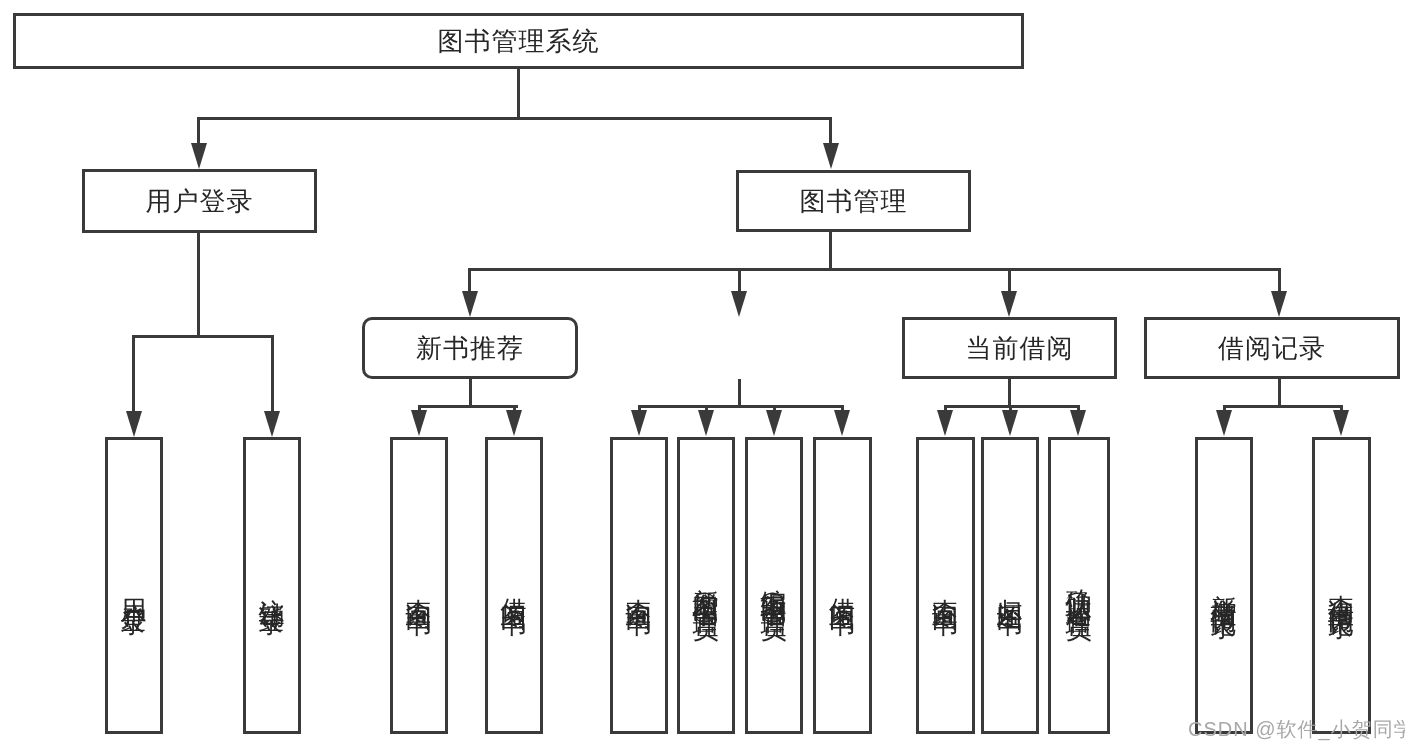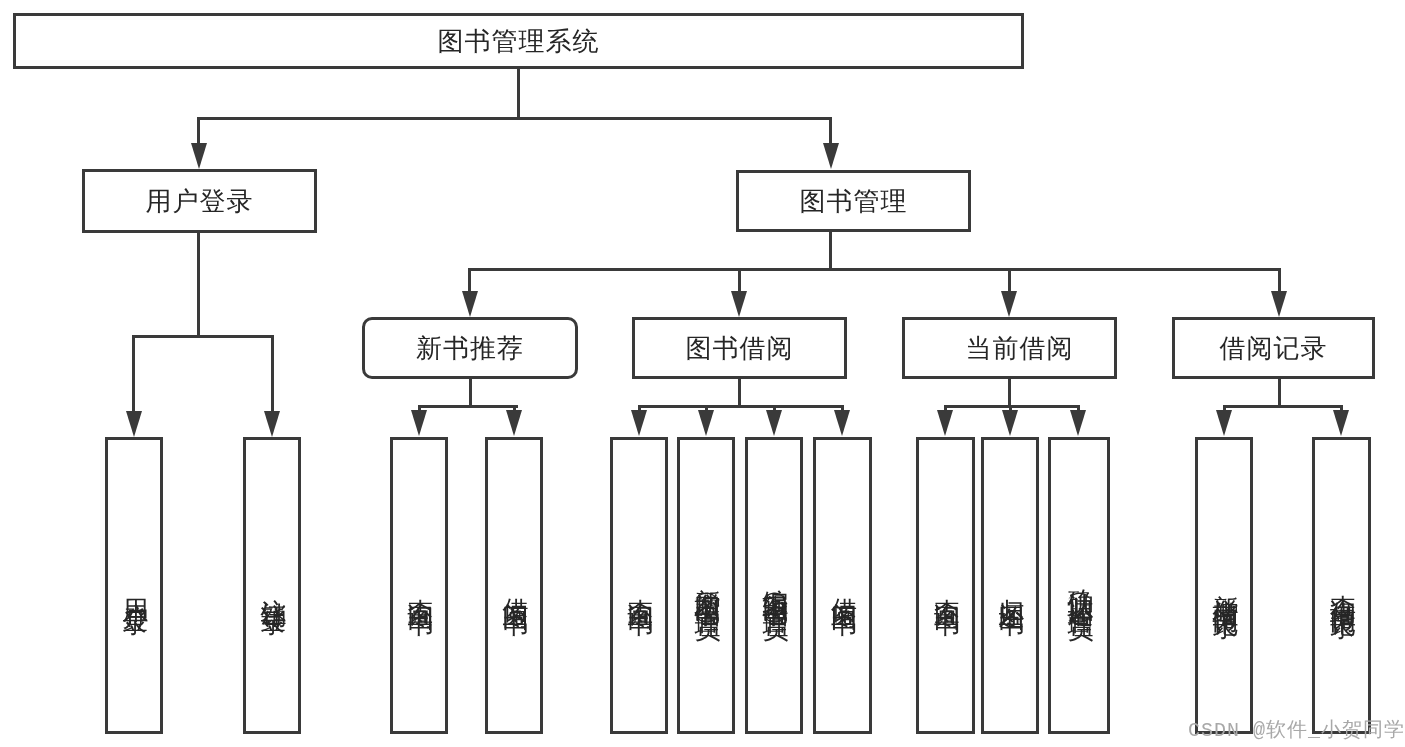--- a/index.html
+++ b/index.html
@@ -7,21 +7,21 @@
     --text:#262626;
     --bg:#ffffff;
     --watermark:#a8a8a8;
   }
   html,body{margin:0;padding:0;background:var(--bg);}
   #canvas{
     position:relative;
     width:1405px;height:747px;
     background:var(--bg);
     overflow:hidden;
-    font-family:Liberation Mono, monospace;
+    font-family:Liberation Sans, sans-serif;
   }
   .node{
     position:absolute;
     box-sizing:border-box;
     border:3px solid var(--line);
     background:var(--bg);
     display:flex;
     align-items:center;
     justify-content:center;
     color:var(--text);
@@ -85,23 +85,22 @@
   <div class="vline" style="left:468px;top:271px;height:22px;"></div>
   <div class="arrow" style="left:462px;top:291px;"></div>
   <div class="vline" style="left:738px;top:271px;height:22px;"></div>
   <div class="arrow" style="left:731px;top:291px;"></div>
   <div class="vline" style="left:1008px;top:271px;height:22px;"></div>
   <div class="arrow" style="left:1001px;top:291px;"></div>
   <div class="vline" style="left:1278px;top:271px;height:22px;"></div>
   <div class="arrow" style="left:1271px;top:291px;"></div>
 
   <div class="node" style="left:362px;top:317px;width:216px;height:62px;border-radius:10px;">新书推荐</div>
-  <div class="node" style="left:632px;top:317px;width:215px;height:62px;">图书借阅</div>
   <div class="node" style="left:902px;top:317px;width:215px;height:62px;padding-left:20px;">当前借阅</div>
-  <div class="node" style="left:1172px;top:317px;width:203px;height:62px;">借阅记录</div>
+  <div class="node" style="left:1144px;top:317px;width:256px;height:62px;">借阅记录</div>
 
   <div class="vline" style="left:469px;top:379px;height:28px;"></div>
   <div class="hline" style="left:418px;top:405px;width:100px;"></div>
   <div class="vline" style="left:738px;top:379px;height:28px;"></div>
   <div class="hline" style="left:638px;top:405px;width:205px;"></div>
   <div class="vline" style="left:1008px;top:379px;height:28px;"></div>
   <div class="hline" style="left:944px;top:405px;width:136px;"></div>
   <div class="vline" style="left:1278px;top:379px;height:28px;"></div>
   <div class="hline" style="left:1223px;top:405px;width:119px;"></div>
 

